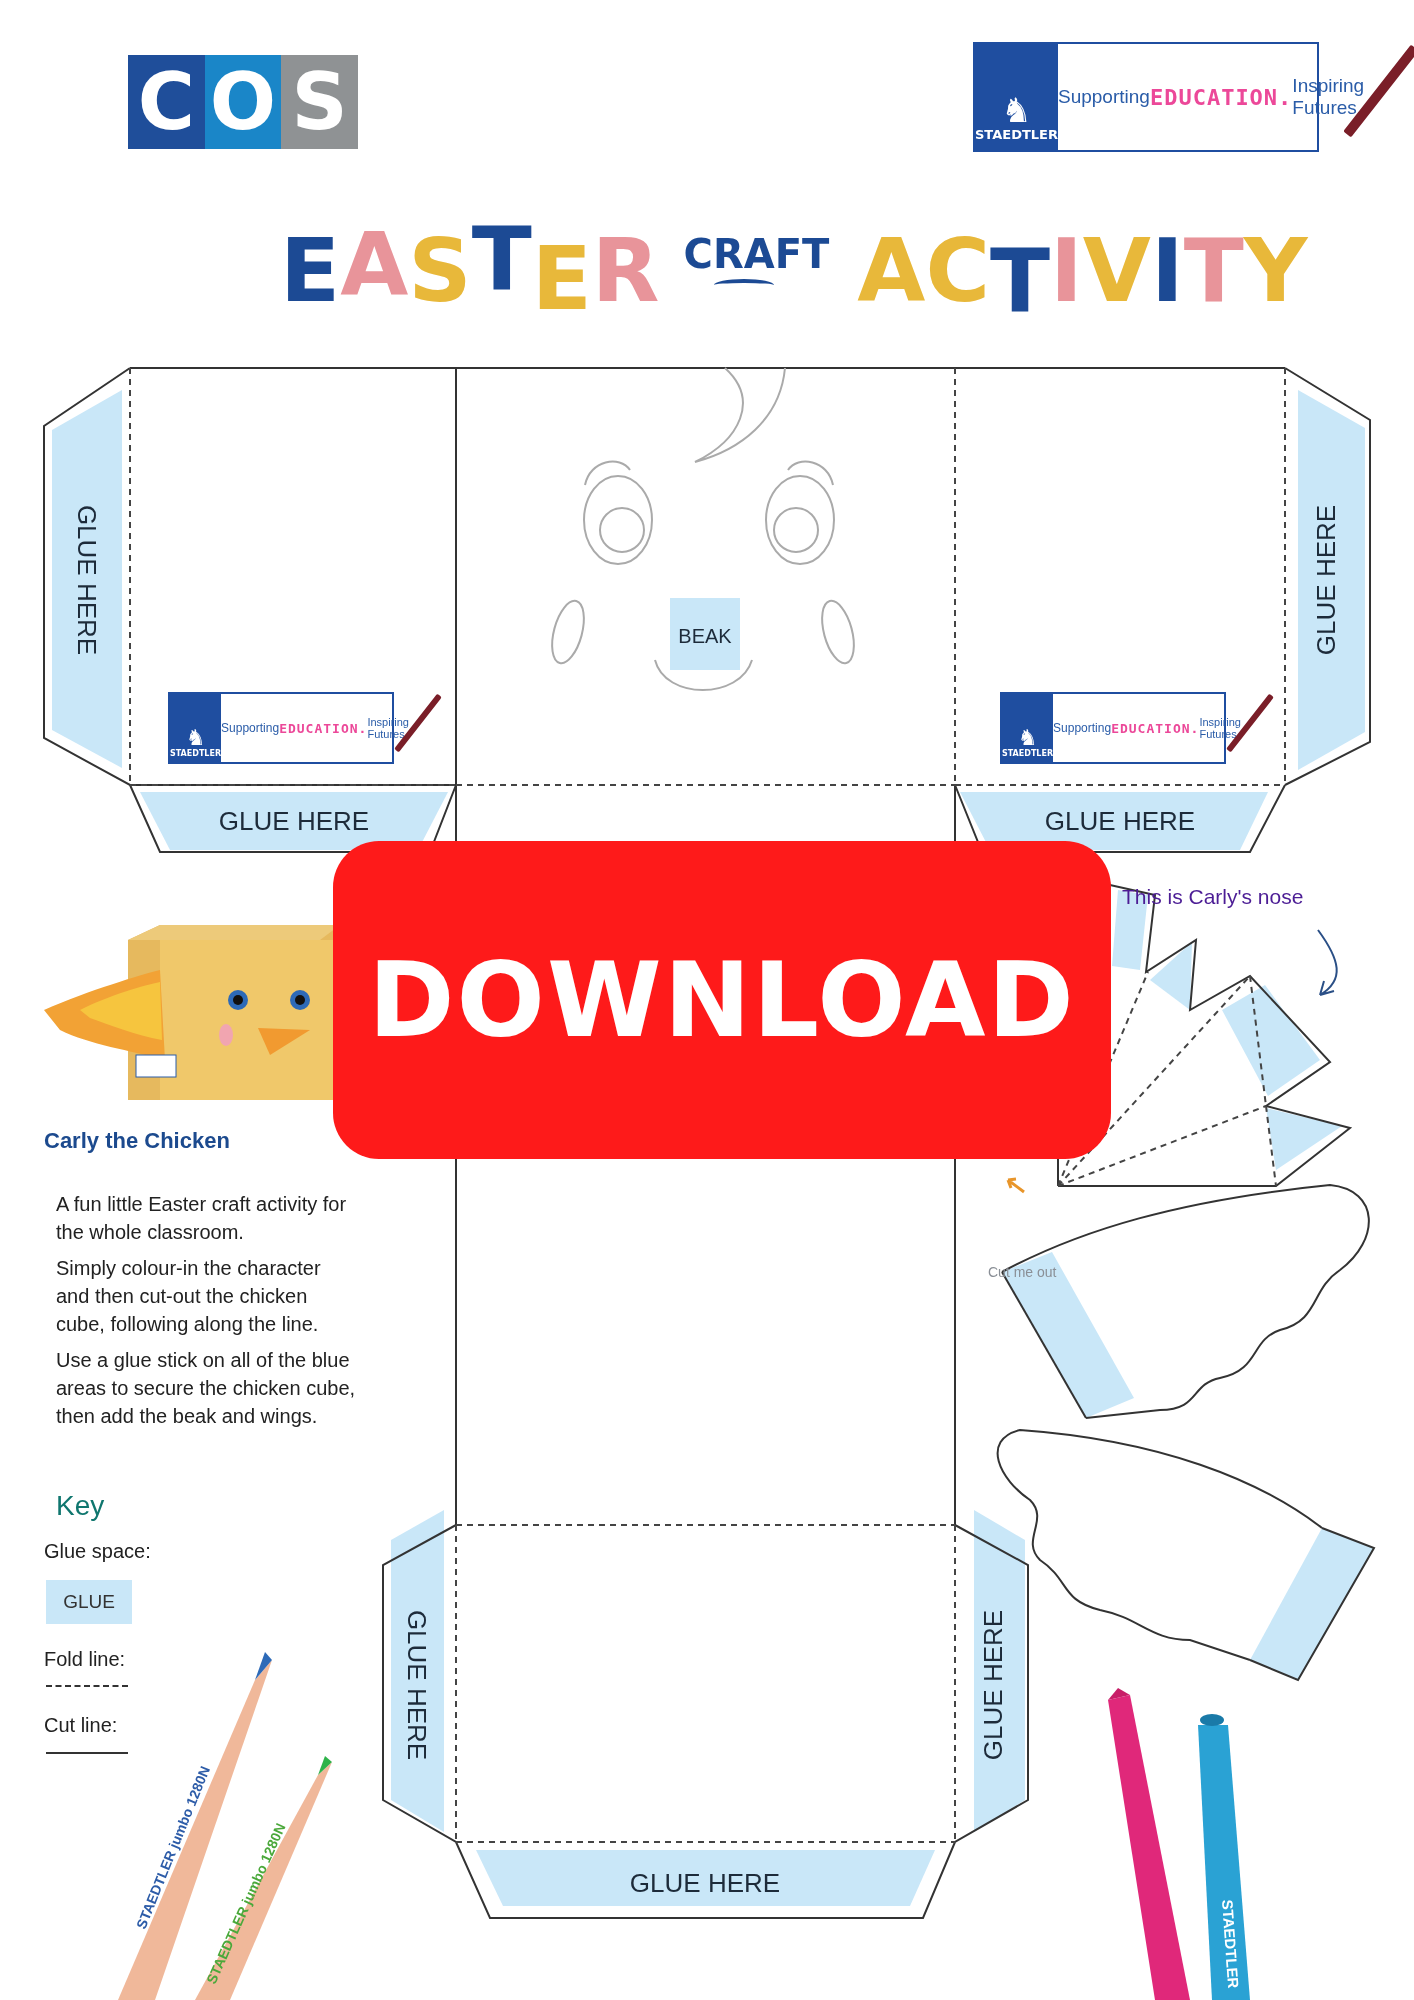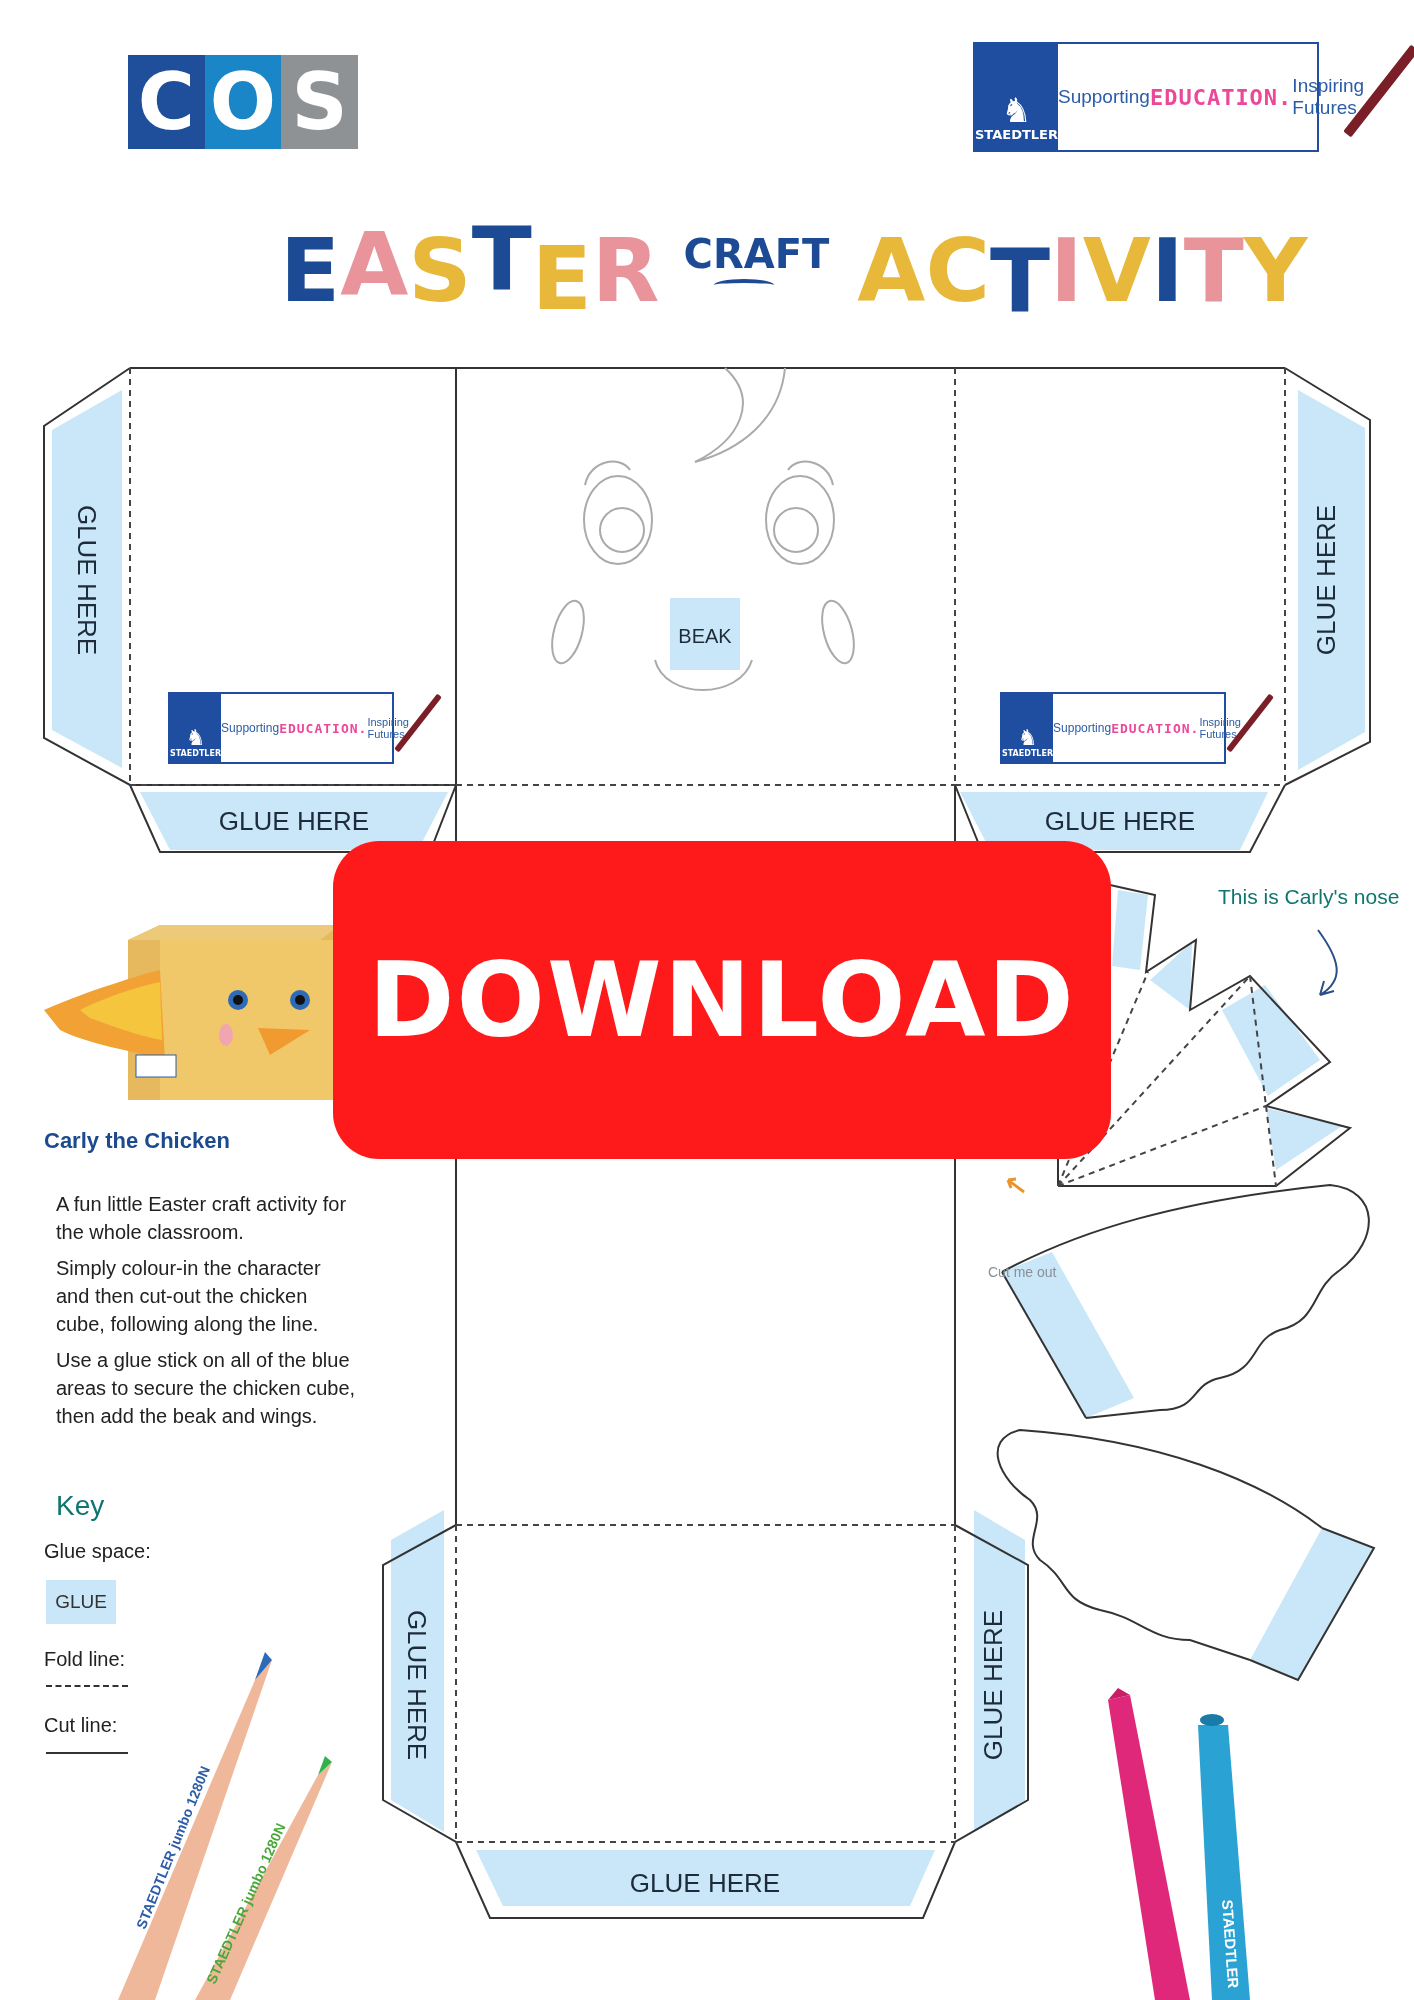--- a/index.html
+++ b/index.html
@@ -32,26 +32,26 @@
   .title .craft:after { content:""; position:absolute; left:30px; bottom:-14px; width:60px; height:8px; border-top:4px solid #1c4a94; border-radius:50% 50% 0 0; }
   .blue { color:#1c4a94; } .pink { color:#e8949a; } .gold { color:#e8b83a; }
   
   svg.net { left:0; top:0; width:1414px; height:2000px; }
   .glue-text { font-family:"Liberation Sans", sans-serif; fill:#1d2b3a; font-size:26px; }
   
   .heading { left:44px; top:1128px; font-size:22px; font-weight:bold; color:#1c4a8e; }
   .para { left:56px; width:300px; font-size:20px; color:#222; line-height:28px; }
   .key-h { left:56px; top:1490px; font-size:28px; font-weight:normal; color:#0f766e; }
   .key-l { left:44px; font-size:20px; color:#222; }
-  .glue-swatch { left:46px; top:1580px; width:70px; height:44px; background:#c9e7f8; display:flex; align-items:center; justify-content:center; font-size:19px; color:#333; }
+  .glue-swatch { left:46px; top:1580px; width:86px; height:44px; background:#c9e7f8; display:flex; align-items:center; justify-content:center; font-size:19px; color:#333; }
   .fold-line { left:46px; top:1685px; width:82px; border-top:2px dashed #333; }
   .cut-line { left:46px; top:1752px; width:82px; border-top:2px solid #333; }
   
   .download { left:333px; top:841px; width:778px; height:318px; background:#fe1a1a; border-radius:46px; display:flex; align-items:center; justify-content:center; color:#fff; font-family:"DejaVu Sans", sans-serif; font-weight:bold; font-size:104px; letter-spacing:2px; cursor:pointer; }
-  .nose-label { left:1218px; top:885px; font-size:21px; color:#0f766e; }
+  .nose-label { left:1122px; top:885px; font-size:21px; color:#4c1d95; }
   .cut-label { left:988px; top:1264px; font-size:14px; color:#8a8f96; }
   
   .pencil-text { font-family:"Liberation Sans", sans-serif; font-weight:bold; }
 </style>
 </head>
 <body>
 
 <div class="abs cos">
   <span class="c1">C</span>
   <span class="c2">O</span>

